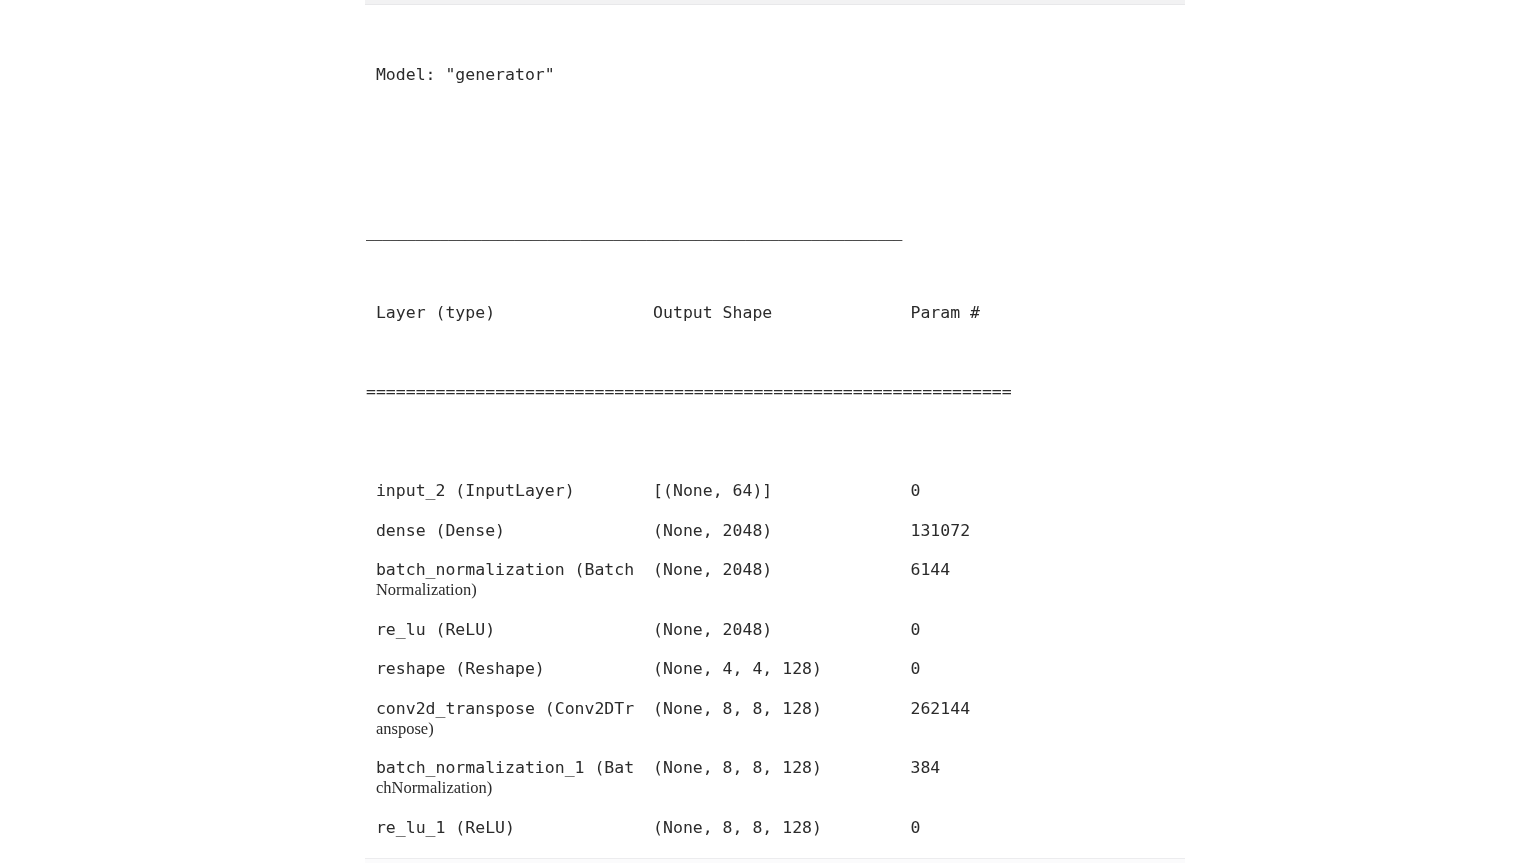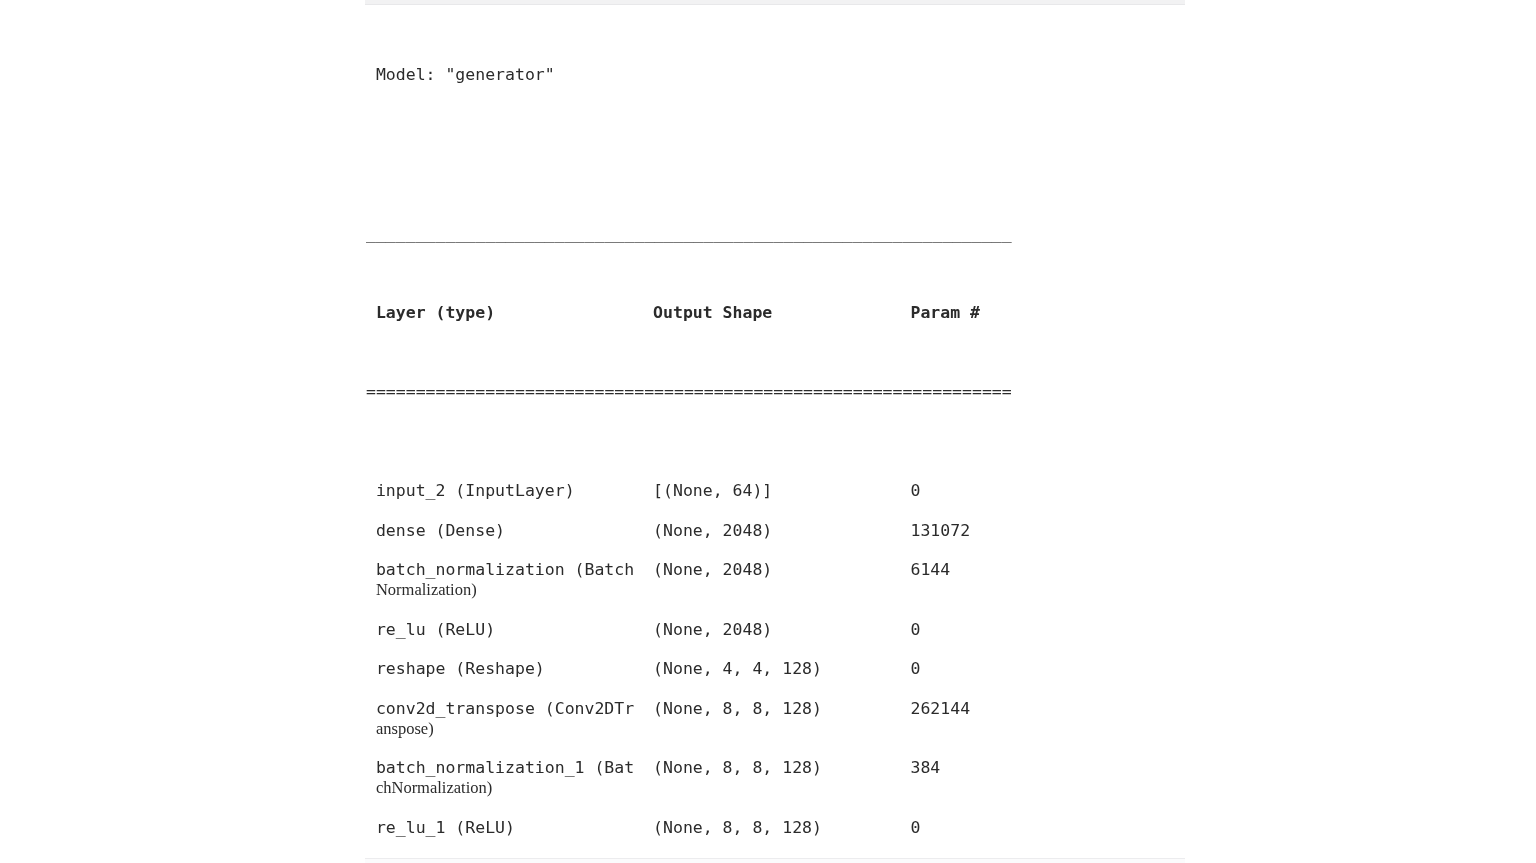--- a/index.html
+++ b/index.html
@@ -63,35 +63,35 @@
     display: block;
     height: 19.8px;
   }
 
   
   .rule-underscore {
     display: block;
     height: 19.8px;
     line-height: 19.8px;
     overflow: hidden;
+    font-family: Liberation Serif, serif;
   }
 
   .rule-equals {
     display: block;
     height: 19.8px;
     line-height: 19.8px;
     overflow: hidden;
   }
 
   .table-header {
     display: block;
     height: 19.8px;
     line-height: 19.8px;
     padding-left: 9.9px;
-    font-weight: bold;
   }
 
   .layer-row {
     display: block;
     padding-left: 9.9px;
   }
   .layer-row .row-line {
     display: block;
     height: 19.8px;
     line-height: 19.8px;

